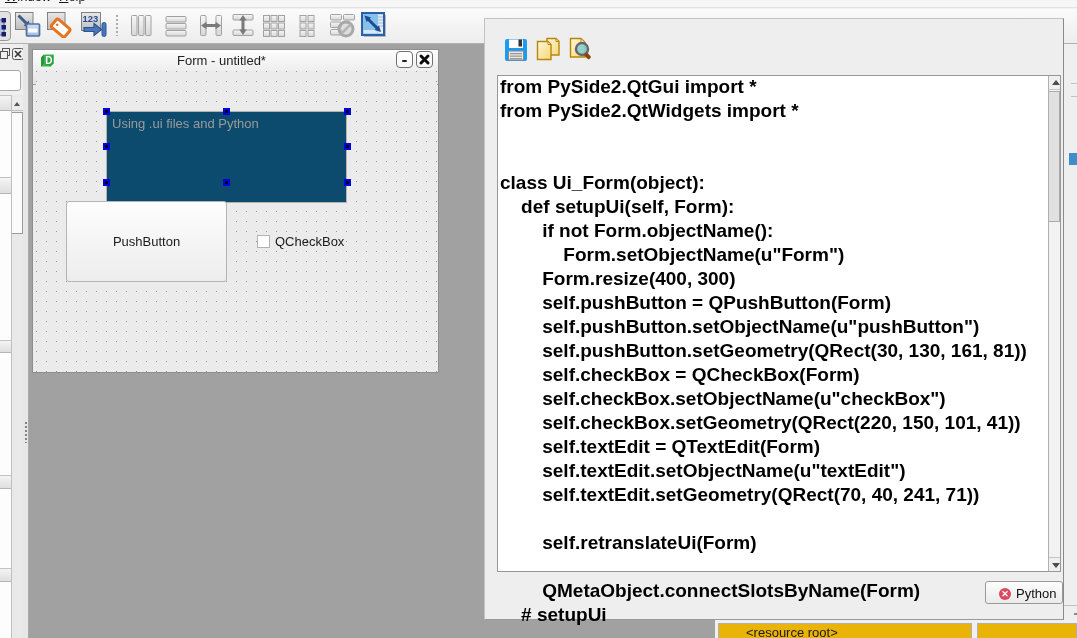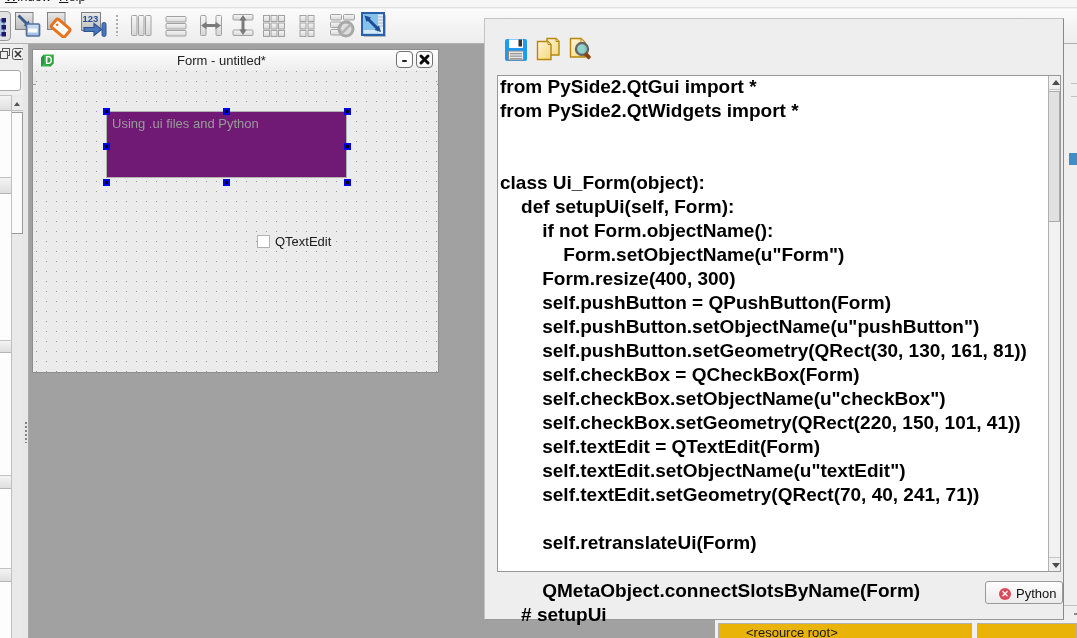--- a/index.html
+++ b/index.html
@@ -25,22 +25,22 @@
   #leftpanel { position:absolute; left:0; top:44px; width:29px; height:594px;
     background:#efefef; }
   
   #formwin { position:absolute; left:32px; top:49px; width:407px; height:324px;
     background:#ebebeb; border:1px solid #8e8e8e; }
   #ftitle { position:absolute; left:0; top:0; width:405px; height:35px;
     background:linear-gradient(#fdfdfd,#e4e4e4); border-bottom:1px solid #9e9e9e;
     font-size:13px; color:#232323; text-align:center; line-height:21px; padding-right:28px; }
   #fclient { position:absolute; left:3px; top:21px; width:401px; height:301px;
     background-color:#ebebeb; }
-  #tedit { position:absolute; left:70px; top:40px; width:241px; height:67px;
-    background:#701a75; border:1px solid #b2b2b2; }
+  #tedit { position:absolute; left:70px; top:40px; width:241px; height:92px;
+    background:#0c4a6e; border:1px solid #b2b2b2; }
   #tedit .ph { position:absolute; left:5px; top:4px; font-size:13px; color:#9a9a9a; }
   .hdl { position:absolute; width:7px; height:7px; background:#0000e6; }
   .hdl:after { content:""; position:absolute; left:2px; top:2px; width:3px; height:3px; background:#000; }
   #pbtn { position:absolute; left:30px; top:130px; width:161px; height:81px;
     background:linear-gradient(#fdfdfd,#ededed); border:1px solid #b4b4b4; border-radius:3px;
     font-size:13px; color:#1a1a1a; text-align:center; line-height:79px; }
   #cbox { position:absolute; left:220px; top:150px; width:101px; height:41px; }
   #cbox .ind { position:absolute; left:1px; top:14px; width:13px; height:13px; background:#fff; border:1px solid #b2b2b2; }
   #cbox .lbl { position:absolute; left:19px; top:13px; font-size:13px; color:#1a1a1a; }
   
@@ -255,23 +255,24 @@
         <defs>
           <pattern id="dots" width="10" height="10" patternUnits="userSpaceOnUse">
           <rect x="0" y="0" width="1" height="1" fill="#979797"></rect>
           </pattern>
         </defs>
         <rect width="401" height="301" fill="url(#dots)"></rect>
       </svg>
       <div id="tedit">
         <span class="ph">Using .ui files and Python</span>
       </div>
+      <div id="pbtn">PushButton</div>
       <div id="cbox">
         <span class="ind"></span>
-        <span class="lbl">QTextEdit</span>
+        <span class="lbl">QCheckBox</span>
       </div>
       <div class="hdl" style="left:66.5px;top:36.5px"></div>
       <div class="hdl" style="left:187px;top:36.5px"></div>
       <div class="hdl" style="left:307.5px;top:36.5px"></div>
       <div class="hdl" style="left:66.5px;top:72px"></div>
       <div class="hdl" style="left:307.5px;top:72px"></div>
       <div class="hdl" style="left:66.5px;top:107.5px"></div>
       <div class="hdl" style="left:187px;top:107.5px"></div>
       <div class="hdl" style="left:307.5px;top:107.5px"></div>
     </div>

